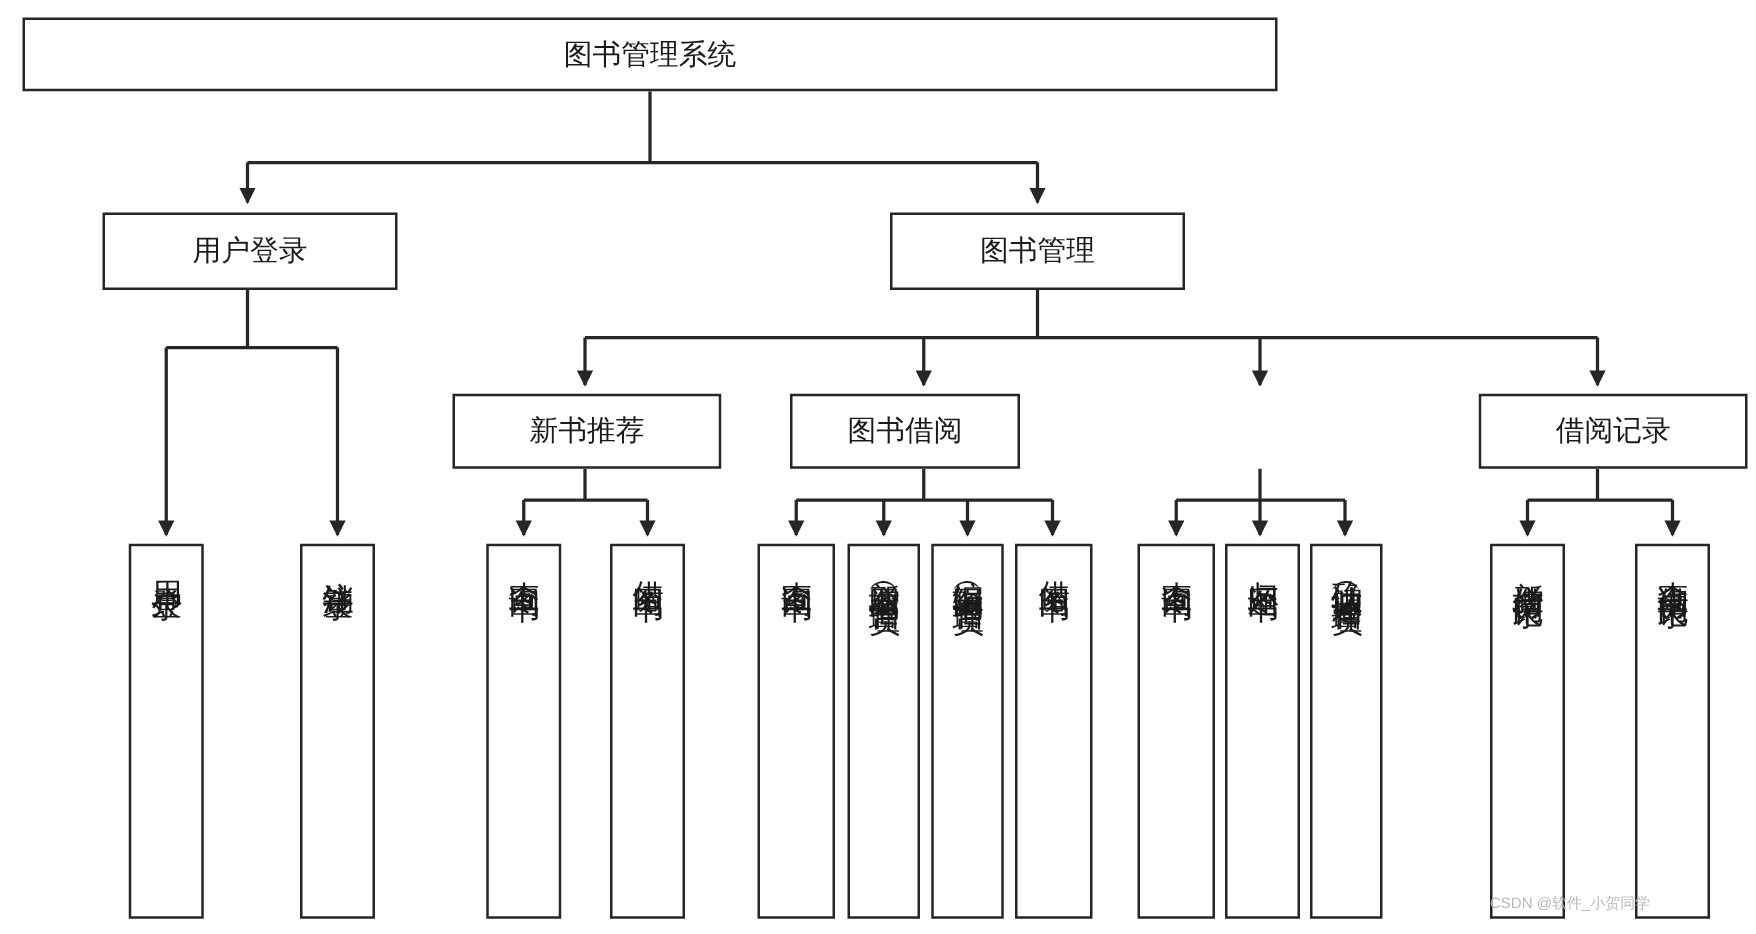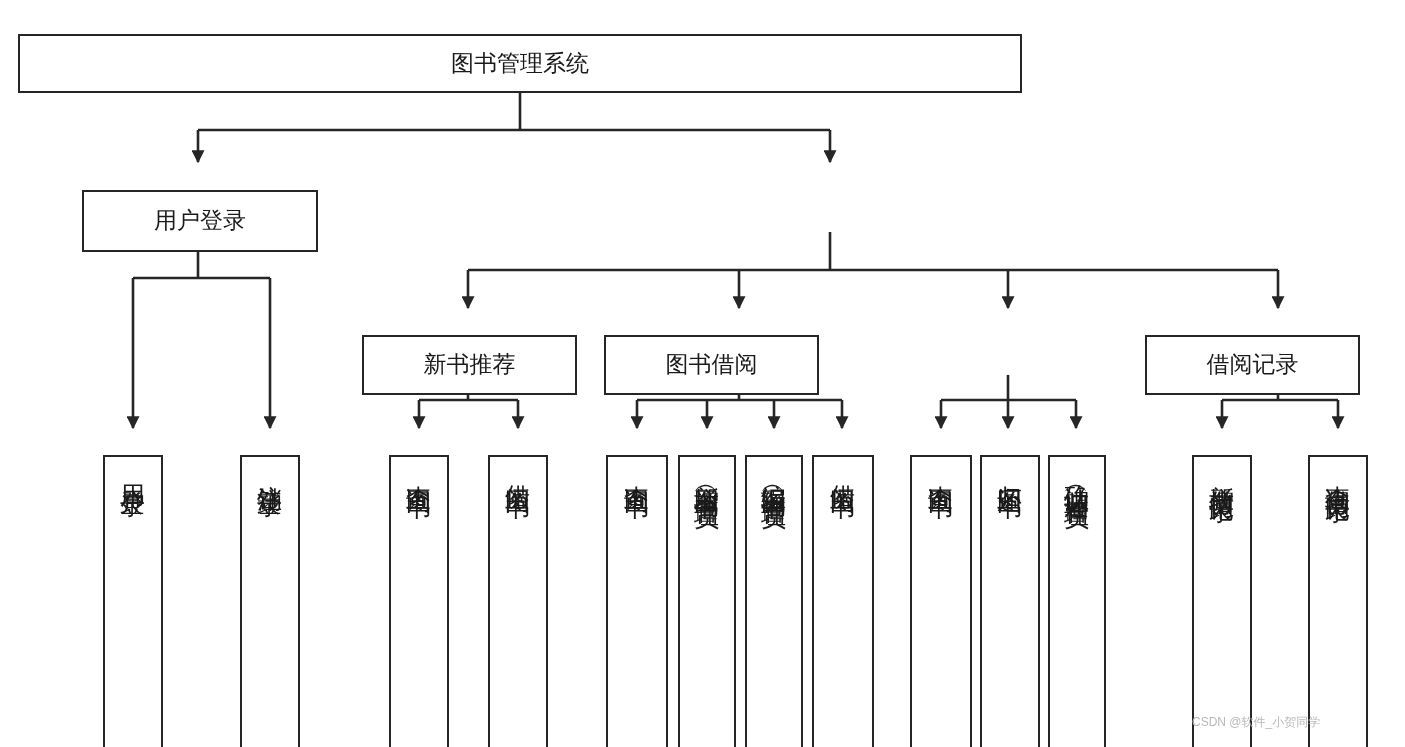--- a/index.html
+++ b/index.html
@@ -24,21 +24,20 @@
   }
   .node {
     position: absolute;
     box-sizing: border-box;
     border: 2px solid #262626;
     background: #ffffff;
     display: flex;
     align-items: center;
     justify-content: center;
     z-index: 2;
-    margin-top: 20px;
   }
   .node-label {
     color: #1a1a1a;
     text-align: center;
     line-height: 1.12;
     white-space: pre;
   }
   .horiz .node-label {
     font-size: 23px;
   }
@@ -118,31 +117,34 @@
   </svg>
 
   <div class="node horiz" style="left:18px; top:14px; width:1004px; height:59px;">
     <span class="node-label">图书管理系统</span>
   </div>
 
   <div class="node horiz" style="left:82px; top:170px; width:236px; height:62px;">
     <span class="node-label">用户登录</span>
   </div>
 
+  <div class="node horiz" style="left:712px; top:170px; width:236px; height:62px;">
+    <span class="node-label">图书管理</span>
+  </div>
 
   <div class="node horiz" style="left:362px; top:315px; width:215px; height:60px;justify-content:center;">
     <span class="node-label">新书推荐</span>
   </div>
 
-  <div class="node horiz" style="left:604px; top:315px; width:215px; height:60px;">
+  <div class="node horiz" style="left:632px; top:315px; width:184px; height:60px;">
     <span class="node-label">图书借阅</span>
   </div>
 
 
-  <div class="node horiz" style="left:1145px; top:315px; width:215px; height:60px;">
+  <div class="node horiz" style="left:1183px; top:315px; width:215px; height:60px;">
     <span class="node-label">借阅记录</span>
   </div>
 
   <div class="node vert" style="left:103px; top:435px; width:60px; height:300px;">
     <span class="node-label">用户登录</span>
   </div>
 
   <div class="node vert" style="left:240px; top:435px; width:60px; height:300px;">
     <span class="node-label">注销登录</span>
   </div>

